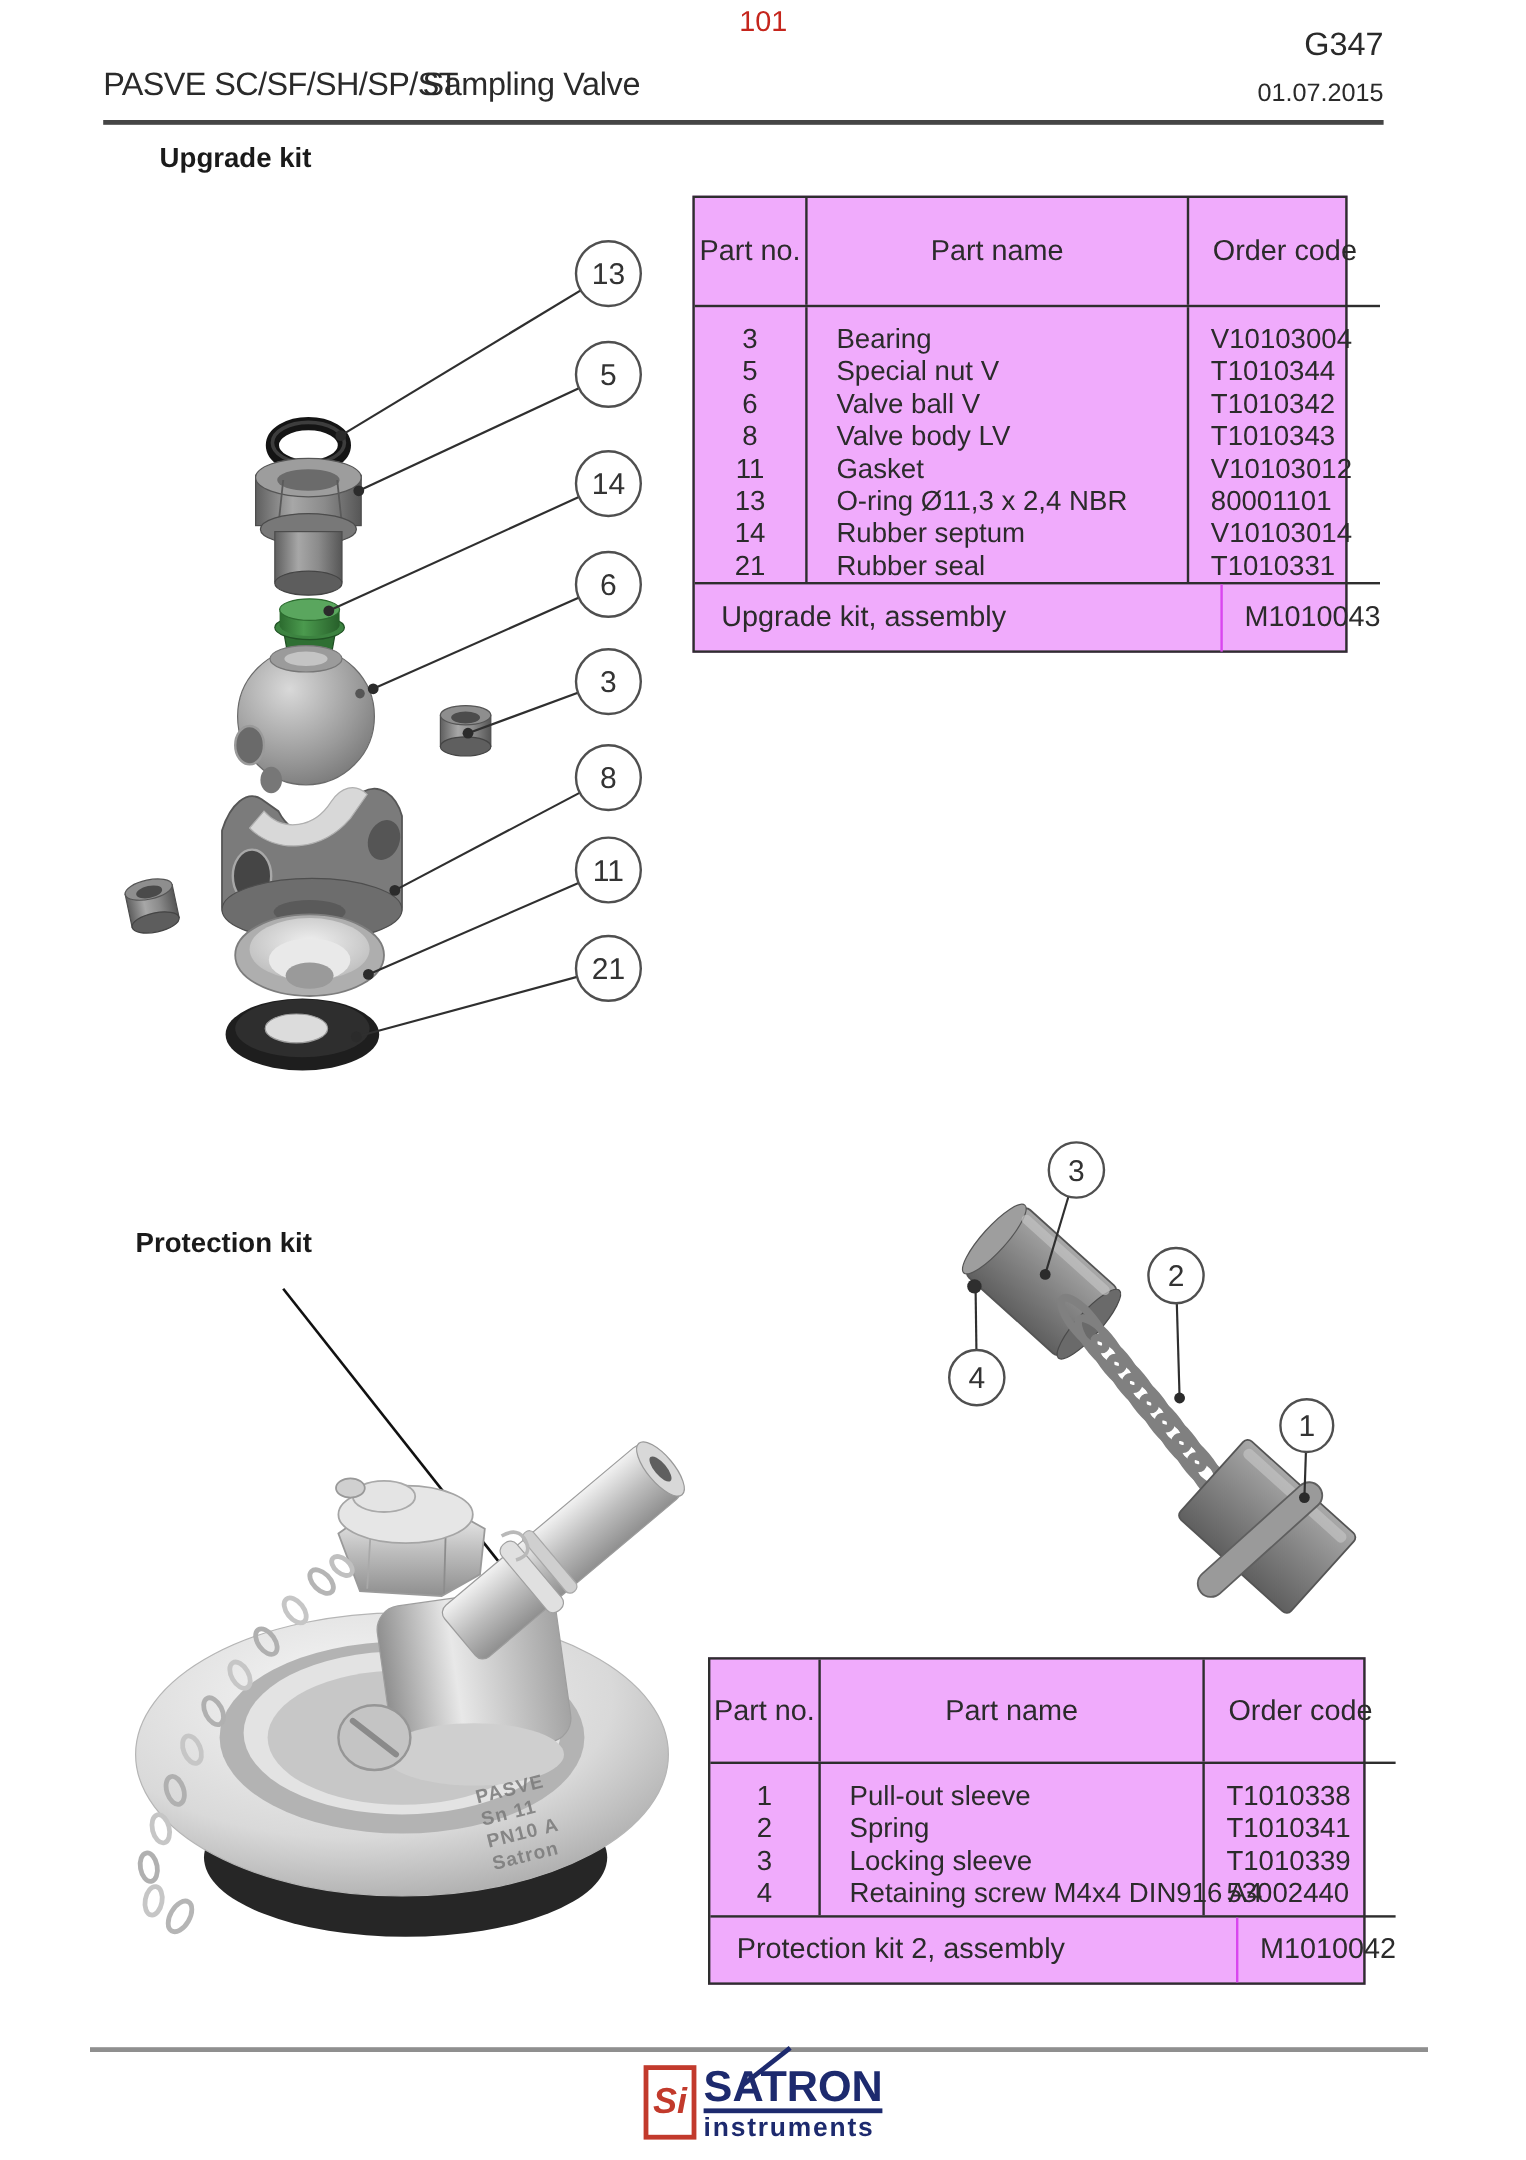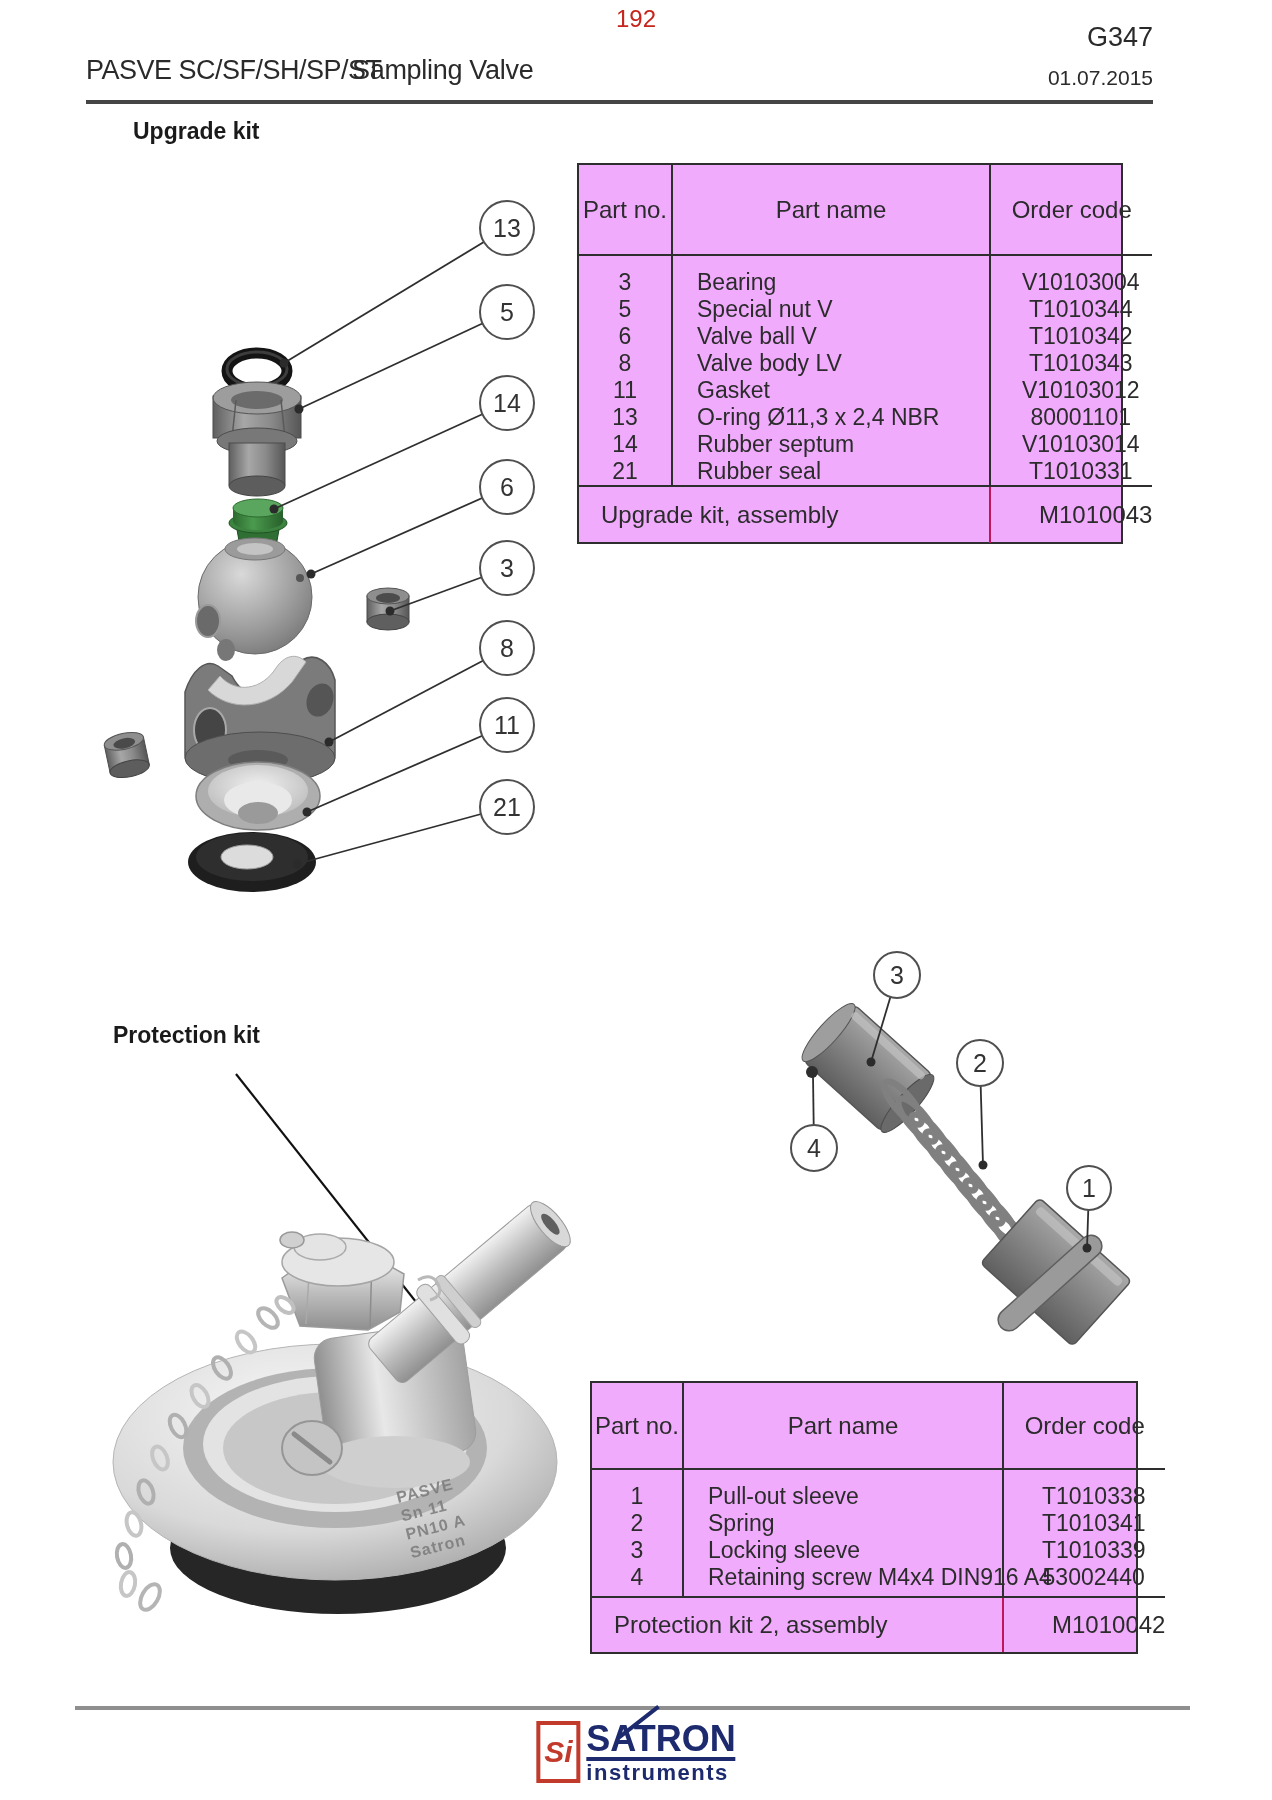--- a/index.html
+++ b/index.html
@@ -29,24 +29,24 @@
   .ptable.upgrade .thead, .ptable.upgrade .tbody { grid-template-columns:92px 318px 1fr; }
   .ptable.protection .thead, .ptable.protection .tbody { grid-template-columns:90px 320px 1fr; }
   .th { display:flex; align-items:center; justify-content:center; font-size:24px; color:#2b2b2b; }
   .th.bl { border-left:2px solid #2e2e2e; }
   .tbody { display:grid; }
   .colv { padding-top:13px; box-sizing:border-box; }
   .colv.bl { border-left:2px solid #2e2e2e; }
   .ln { height:27px; line-height:27px; font-size:23px; white-space:nowrap; }
   .col-no .ln { text-align:center; }
   .col-name .ln { padding-left:24px; }
-  .col-code .ln { padding-left:18px;text-align:center; }
+  .col-code .ln { padding-left:18px; }
   .tfoot { display:grid; grid-template-columns:410px 1fr; border-top:2px solid #2e2e2e; }
   .tf-label { display:flex; align-items:center; padding-left:22px; font-size:24px; }
-  .tf-code { display:flex; align-items:center; padding-left:48px; font-size:24px; border-left:2px solid #be185d; }
+  .tf-code { display:flex; align-items:center; padding-left:18px; font-size:24px; border-left:2px solid #d946ef;margin-left:28px; }
 
   
   .fig { position:absolute; }
   .callout-num { font-family:"Liberation Sans", sans-serif; font-size:25px; fill:#333; }
   .engrave { font-family:"Liberation Sans", sans-serif; font-size:16px; font-weight:bold;
              fill:#7a7a7a; opacity:.85; letter-spacing:1px; }
 
   
   .foot-rule { position:absolute; left:75px; top:1706px; width:1115px; height:4px; background:#8f8f8f; }
   .logo { position:absolute; left:50%; top:1721px; transform:translateX(-50%);
@@ -58,21 +58,21 @@
   .logo-slash { position:absolute; left:34px; top:14px; width:50px; height:4px; background:#1d2a6e;
                 transform:rotate(-38deg); transform-origin:left bottom; }
   .logo-rule { height:4px; background:#1d2a6e; margin-top:0px; }
   .logo-sub { font-size:22px; font-weight:bold; color:#1d2a6e; letter-spacing:1.5px; line-height:24px; }
 </style>
 </head>
 <body>
 
 <div class="page">
 
-  <div class="page-number">192</div>
+  <div class="page-number">101</div>
   <div class="hdr-product">PASVE SC/SF/SH/SP/ST</div>
   <div class="hdr-subtitle">Sampling Valve</div>
   <div class="hdr-code">G347</div>
   <div class="hdr-date">01.07.2015</div>
   <div class="hdr-rule"></div>
 
   <div class="sec-title upgrade">Upgrade kit</div>
 
   <svg class="fig" style="left:80px; top:168px;" width="470" height="735" viewBox="80 168 470 735">
     <defs>

